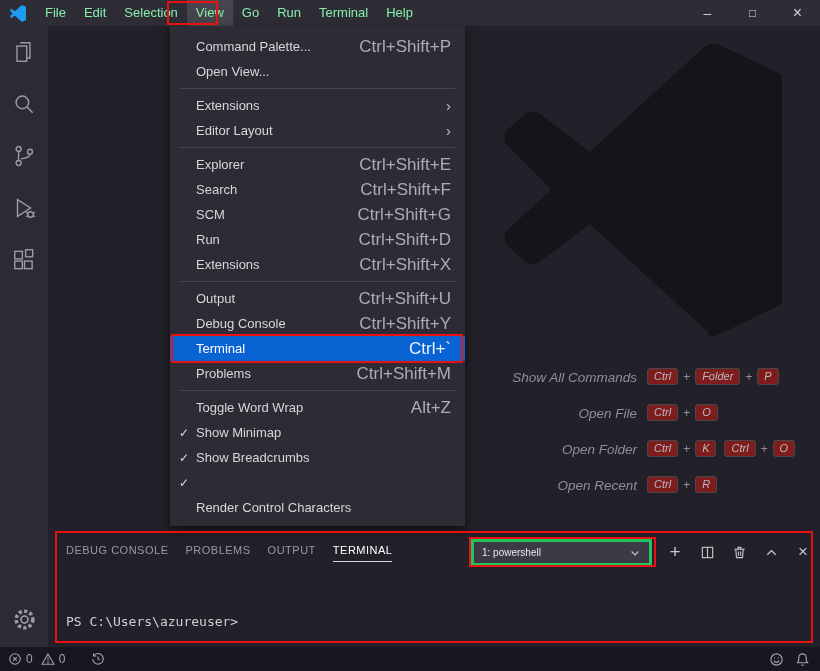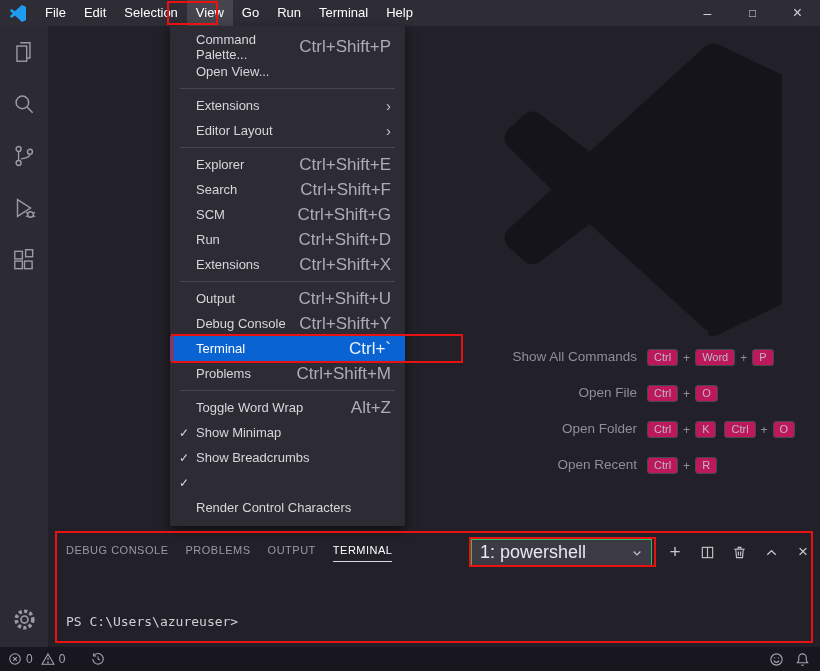--- a/index.html
+++ b/index.html
@@ -10,71 +10,71 @@
     font-family:"Liberation Sans", sans-serif;
     user-select:none;
   }
   svg { display:block; }
 
   
   .titlebar { position:absolute; top:0; left:0; width:820px; height:26px;
     background:#2e2d36; display:flex; align-items:center; z-index:5; }
   .tb-logo { width:17px; height:17px; margin:0 10px 0 9px; color:#1f9cf0; }
   .tb-menu { display:flex; height:100%; }
-  .tb-item { padding:0 9px; line-height:26px; font-size:13px; color:#ffffff; }
+  .tb-item { padding:0 9px; line-height:26px; font-size:13px; color:#86efac; }
   .tb-item.active { background:#46454e; }
   .tb-controls { margin-left:auto; display:flex; height:100%; }
   .tb-ctl { width:45px; text-align:center; line-height:26px; color:#cfcfd5; font-size:14px; }
   .tb-ctl.max { font-size:12px; }
   .tb-ctl.close { font-size:16px; }
 
   
   .activitybar { position:absolute; top:26px; left:0; width:48px; height:621px;
     background:#2c2b34; z-index:4; }
   .ab-btn { height:52px; display:flex; align-items:center; justify-content:center; color:#9b9ba4; }
   .ab-btn svg { width:26px; height:26px; }
   .ab-gear { position:absolute; bottom:8px; left:0; width:48px; height:40px;
     display:flex; align-items:center; justify-content:center; color:#9b9ba4; }
   .ab-gear svg { width:25px; height:25px; }
 
   
   .wm-logo { position:absolute; left:487px; top:42px; width:295px; height:295px;
     color:#16141b; z-index:1; }
   .wm-list { position:absolute; left:467px; top:349px; z-index:1; }
-  .wm-row { display:flex; align-items:flex-start; height:36px; }
+  .wm-row { display:flex; align-items:flex-end; height:36px;font-style:italic; }
   .wm-label { width:170px; text-align:right; color:#8f8f99; font-size:13.5px; }
   .keys { display:flex; align-items:center; margin-left:10px; }
   kbd { font-family:"Liberation Sans", sans-serif; font-size:11px; color:#b9b9c3;
-    background:#be185d; border:1px solid #48474f; border-radius:3px; padding:1px 6px 2px; }
+    background:#7f1d1d; border:1px solid #48474f; border-radius:3px; padding:1px 6px 2px; }
   .plus { color:#8f8f99; margin:0 5px; font-size:12px; }
   .chord-gap { width:8px; }
 
   
-  .menu { position:absolute; left:170px; top:26px; width:235px; background:#2d2c35;
+  .menu { position:absolute; left:170px; top:26px; width:295px; background:#2d2c35;
     box-shadow:0 4px 10px rgba(0,0,0,.55); padding:8px 0 6px; z-index:20; }
   .mi { display:flex; align-items:center; height:25px; padding:0 14px 0 9px;
     font-size:13px; color:#d6d6db; }
   .mi .check { width:17px; font-size:12px; visibility:hidden; }
   .mi.checked .check { visibility:visible; }
   .mi .lbl { flex:1; }
   .mi .sc { color:#acacb5; font-size:17px; }
   .mi .sub { color:#c2c2ca; font-size:15px; line-height:1; }
   .mi.hl { background:#0a63d3; color:#fff; }
   .mi.hl .sc { color:#eaf2ff; }
   .msep { height:1px; background:#47464f; margin:4px 10px; }
 
   
   .panel { position:absolute; left:48px; top:530px; width:772px; height:117px;
     background:#222028; z-index:2; }
   .ptabs { position:absolute; left:18px; top:14px; display:flex; gap:17px; }
   .ptab { font-size:11px; letter-spacing:.5px; color:#9a9aa3; padding-bottom:5px; }
   .ptab.active { color:#ffffff; border-bottom:1px solid #d8d8dd; }
   .pselect { position:absolute; left:423px; top:9px; width:181px; height:27px;
-    background:#3b3a45; border:1px solid #22c55e; display:flex; align-items:center;
-    padding:0 8px; color:#e8e8ee; font-size:18px; }
+    background:#3b3a45; border:3px solid #22c55e; display:flex; align-items:center;
+    padding:0 8px; color:#e8e8ee; font-size:10px; }
   .pselect svg { margin-left:auto; width:12px; height:12px; color:#c8c8cf; }
   .pacts { position:absolute; left:610px; top:10px; display:flex; }
   .pact { width:24px; height:24px; margin-right:8px; display:flex; align-items:center;
     justify-content:center; color:#c5c5cc; }
   .pact svg { width:15px; height:15px; }
   .pact.plus { font-size:19px; font-weight:300; }
   .pact.close { font-size:17px; }
   .term { position:absolute; left:18px; top:84px;
     font-family:"DejaVu Sans Mono", monospace; font-size:13px; color:#cfcfd6; }
 
@@ -168,21 +168,21 @@
 <svg class="wm-logo" viewBox="0 0 100 100">
   <path fill="currentColor" d="M74.9 99.3c1.2.5 2.6.4 3.8-.2l20.2-9.7c2-.9 3.2-2.9 3.2-5.1V15.7c0-2.2-1.2-4.2-3.2-5.1L78.7.9c-1.5-.7-3.3-.5-4.6.5-.2.1-.4.3-.6.5L34.8 37.2 17.9 24.4c-1.6-1.2-3.8-1.1-5.2.2l-5.4 4.9c-1.8 1.6-1.8 4.4 0 6L21.9 50 7.3 63.4c-1.8 1.6-1.8 4.4 0 6l5.4 4.9c1.5 1.3 3.7 1.4 5.2.2l16.9-12.8 38.7 35.3c.4.4.9.7 1.4.9zM75 27.3L45.7 50 75 72.7V27.3z"></path>
 </svg>
 
 <div class="wm-list">
   <div class="wm-row">
     <span class="wm-label">Show All Commands</span>
     <span class="keys">
       <kbd>Ctrl</kbd>
         <span class="plus">+</span>
-        <kbd>Word</kbd>
+        <kbd>Folder</kbd>
         <span class="plus">+</span>
         <kbd>P</kbd>
     </span>
   </div>
   <div class="wm-row">
     <span class="wm-label">Open File</span>
     <span class="keys">
       <kbd>Ctrl</kbd>
         <span class="plus">+</span>
         <kbd>O</kbd>

